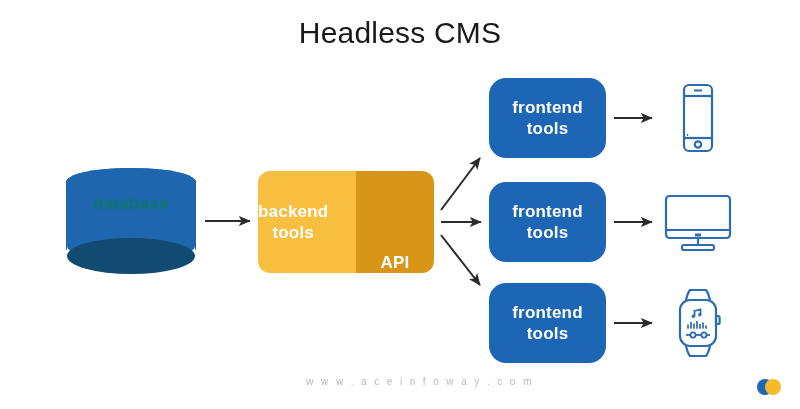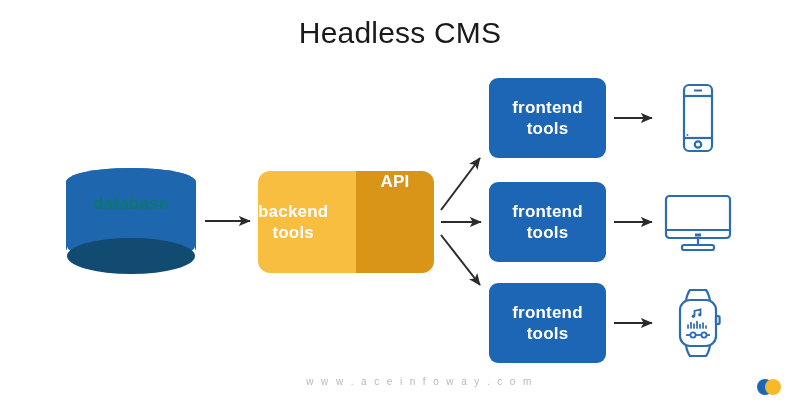--- a/index.html
+++ b/index.html
@@ -75,39 +75,39 @@
     background: #F7BE40;
     width: 98px;
     display: flex;
     align-items: center;
     justify-content: flex-start;
   }
   .api-half {
     background: #D99518;
     flex: 1;
     display: flex;
-    align-items: flex-start;
+    align-items: flex-end;
     justify-content: center;
   }
   .box-text {
     color: #ffffff;
     font-size: 17px;
     font-weight: bold;
     text-align: center;
     line-height: 1.25;
     letter-spacing: 0.2px;
   }
 
   
   .frontend-box {
     position: absolute;
     left: 489px;
     width: 117px;
     height: 80px;
-    border-radius: 9px;
+    border-radius: 17px;
     background: #1D66B5;
     display: flex;
     align-items: center;
     justify-content: center;
   }
   #frontend-box-1 { top: 78px; }
   #frontend-box-2 { top: 182px; }
   #frontend-box-3 { top: 283px; }
 
   

